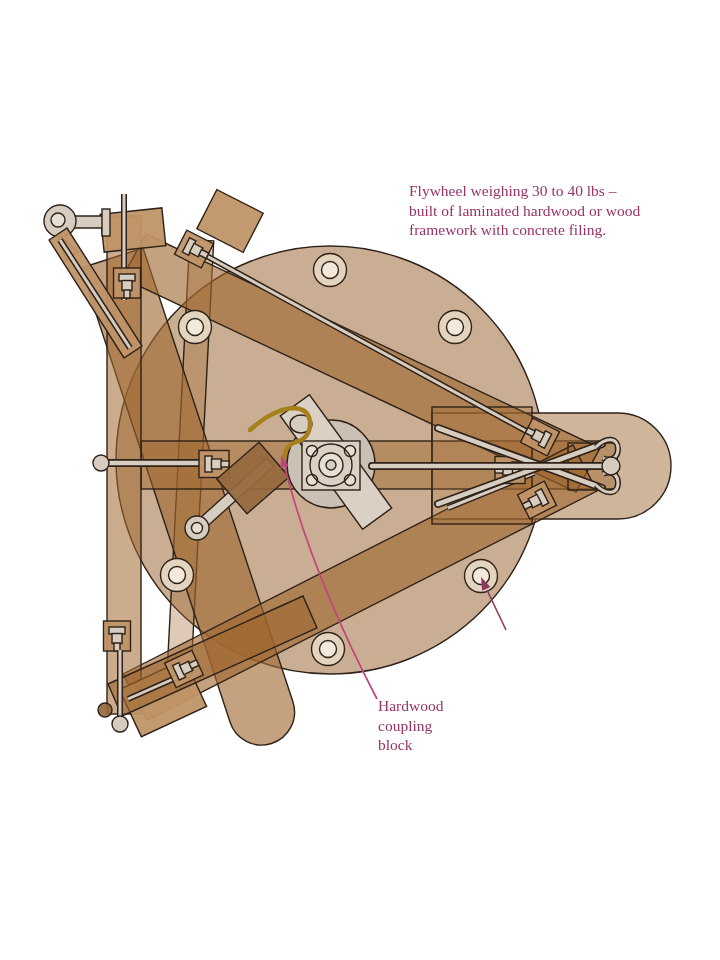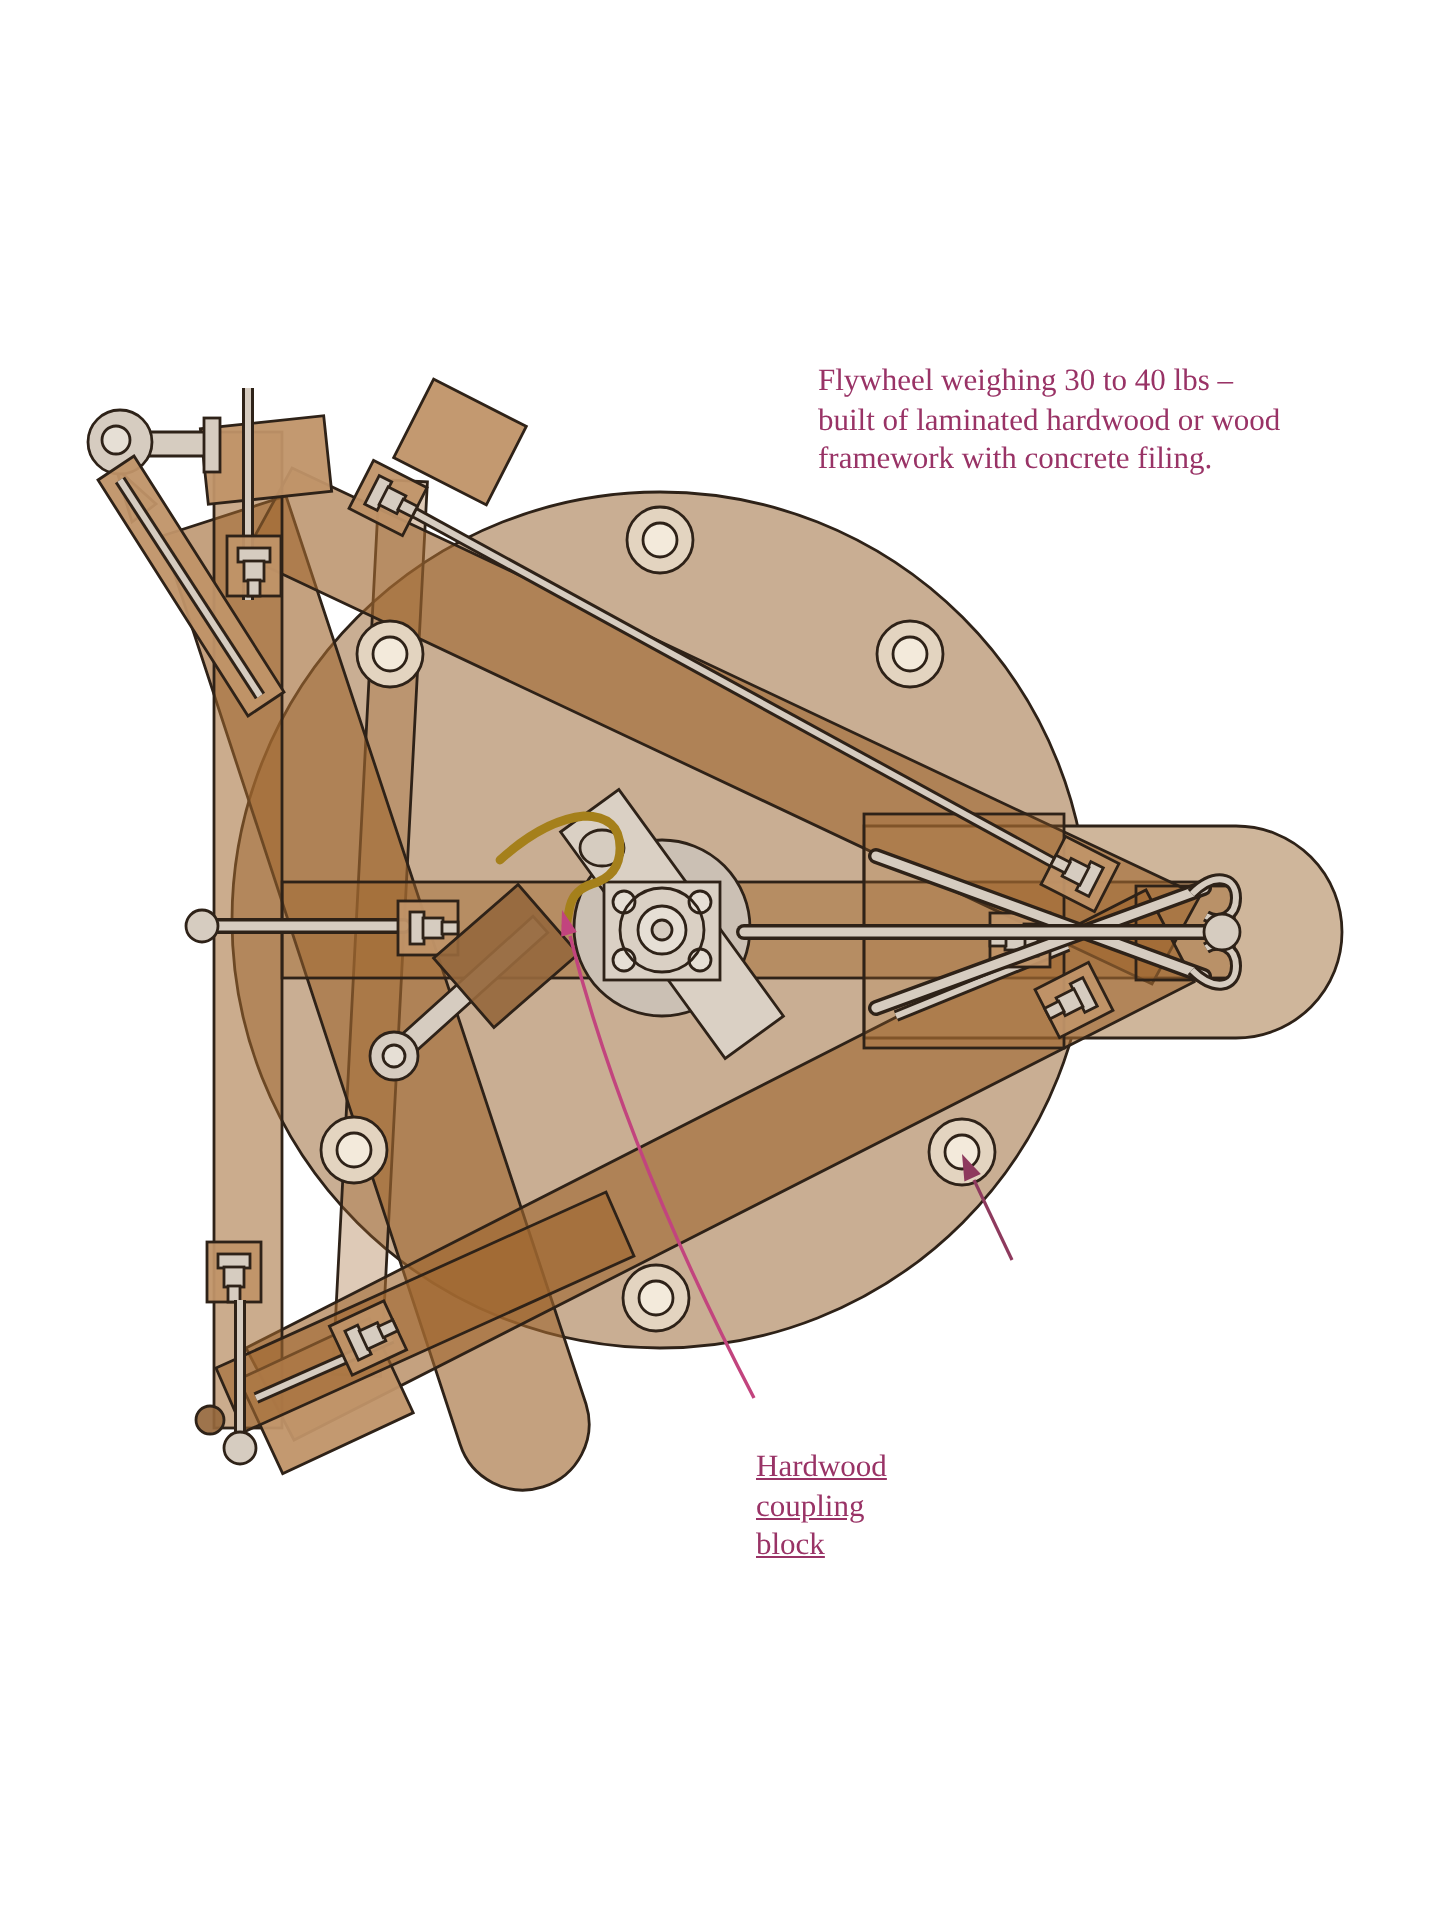--- a/index.html
+++ b/index.html
@@ -197,17 +197,17 @@
       <path class="leader2" d="M 377,699 Q 312,574 285,468"></path>
       <polygon class="arrow2" points="281,455 288.4,466 280.6,468.4"></polygon>
     </g>
   </svg>
 
   <div class="ann" style="left:409px;top:181px;">Flywheel weighing 30 to 40 lbs –
 built of laminated hardwood or wood
 framework with concrete filing.</div>
 
 
-  <div class="ann" style="left:378px;top:724px;text-decoration:underline;">Hardwood
+  <div class="ann" style="left:378px;top:696px;">Hardwood
 coupling
 block</div>
 
 </div>
 
 </body></html>

